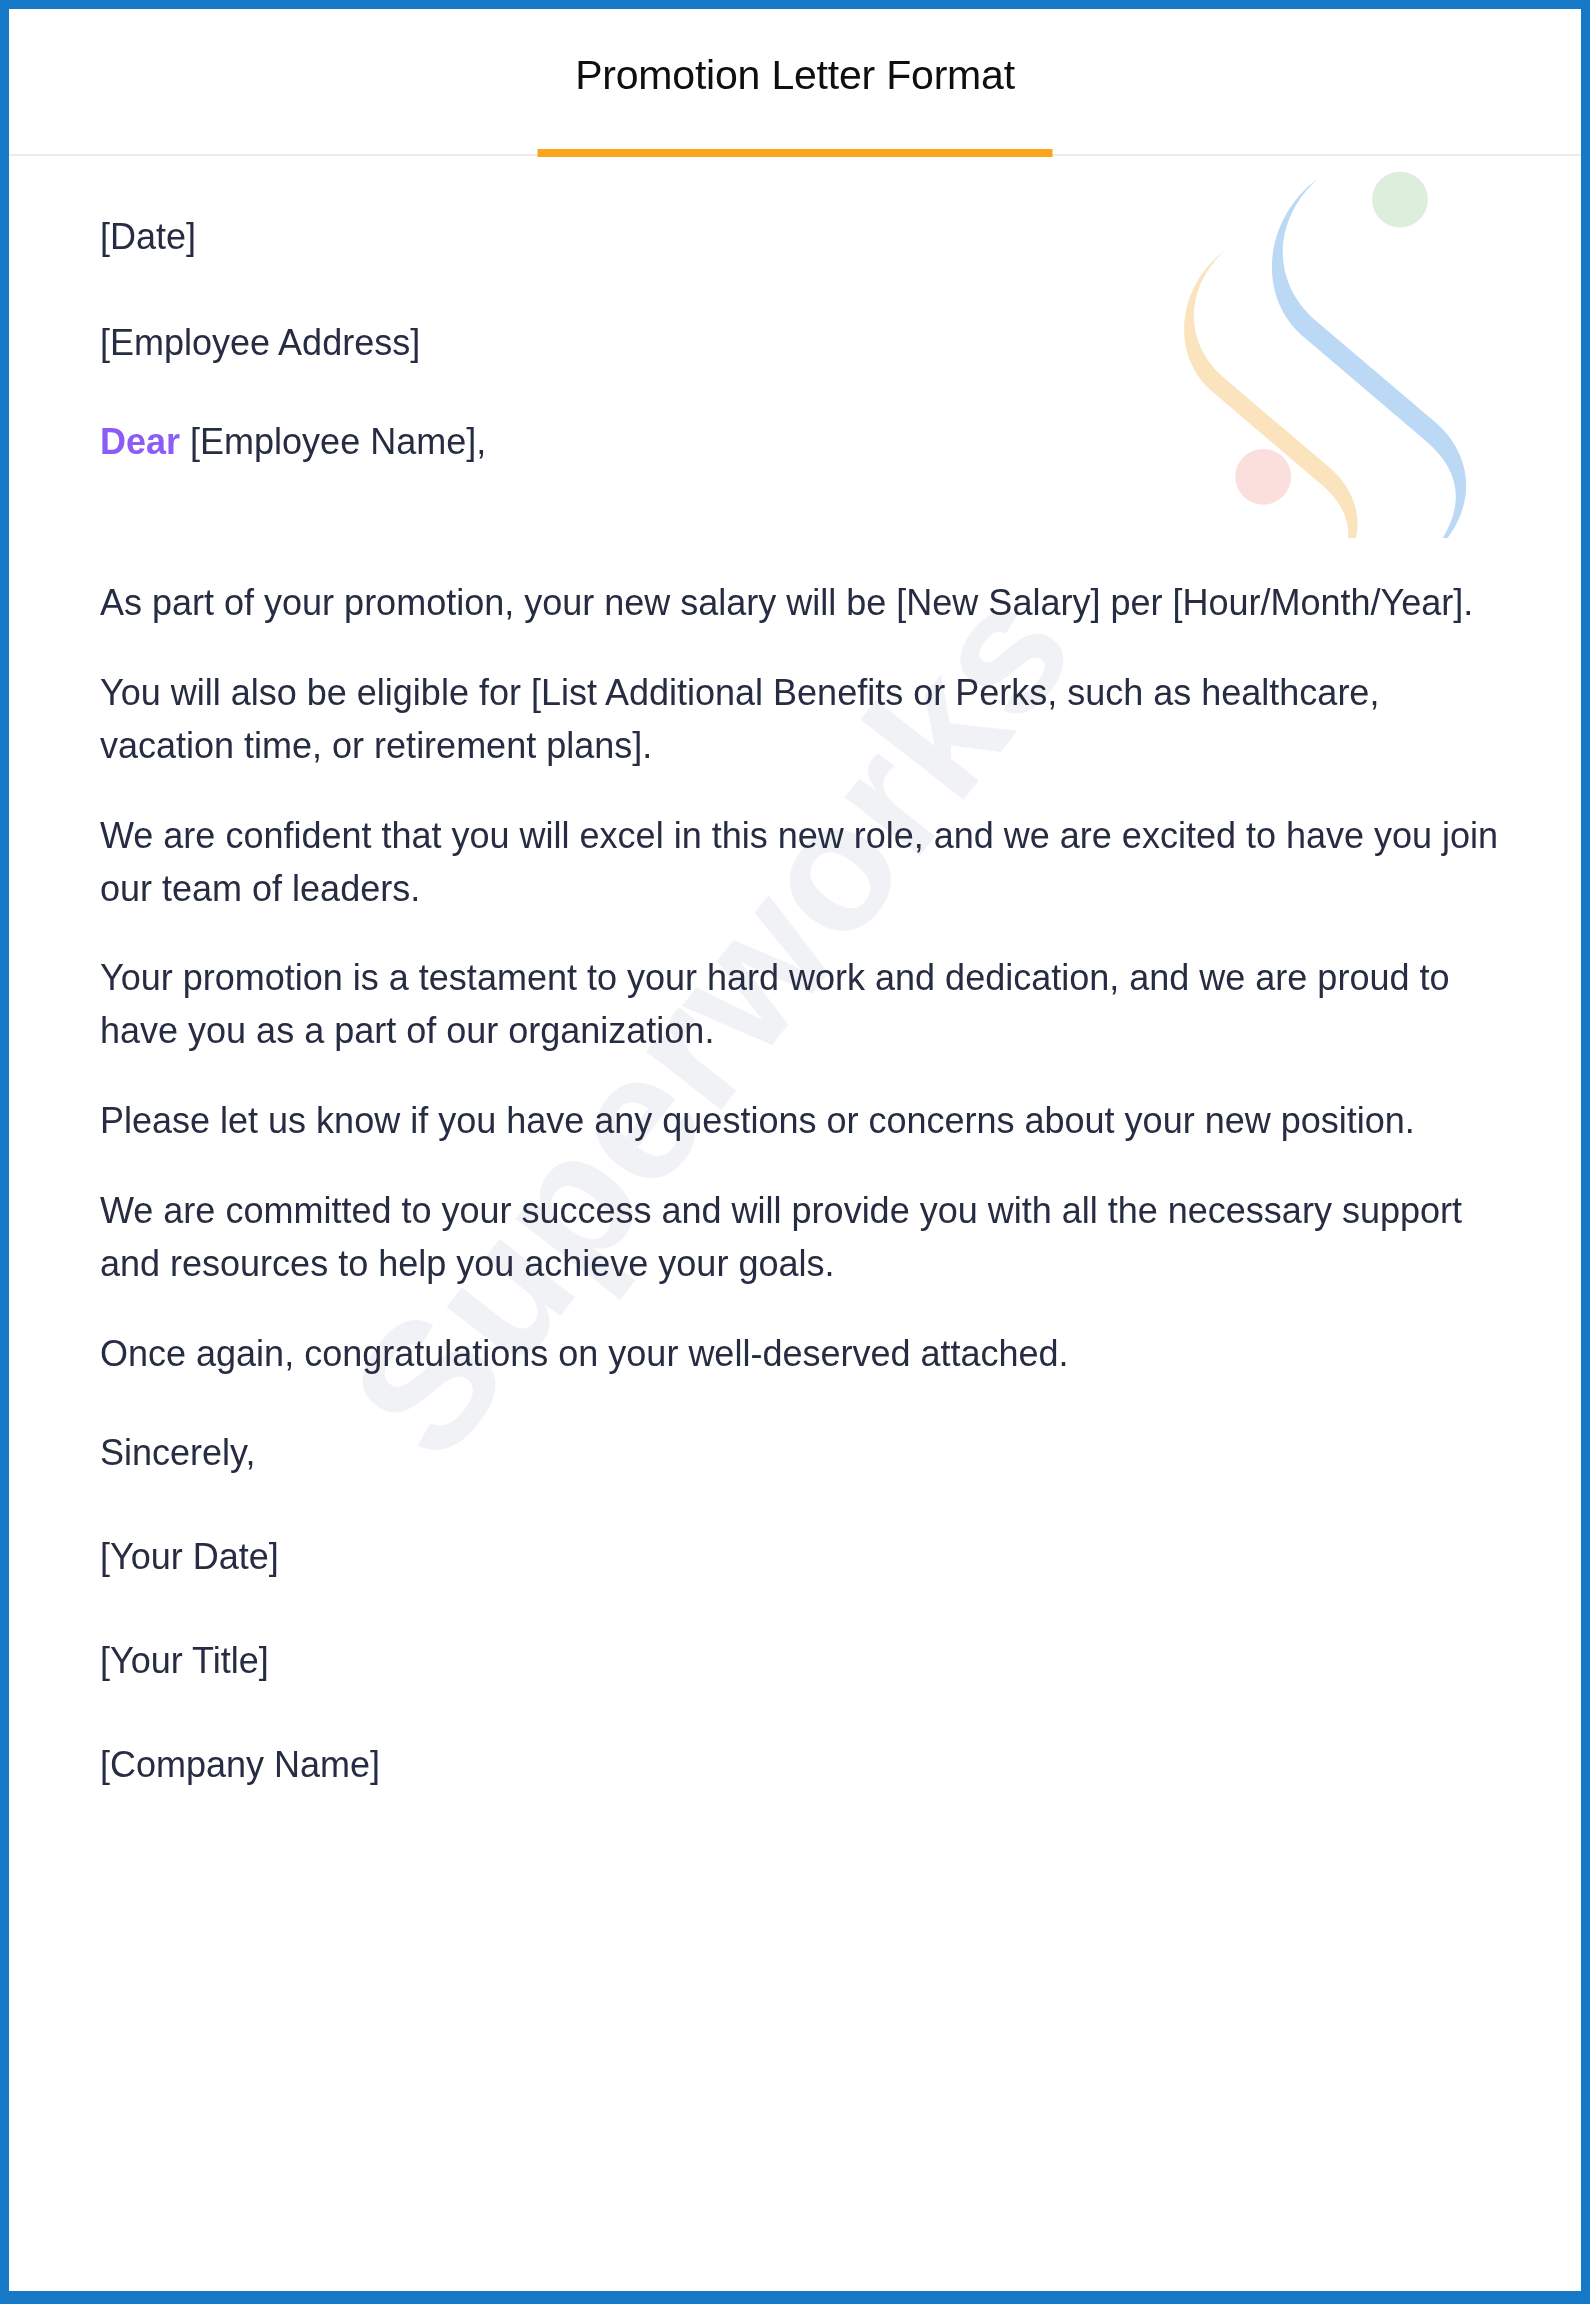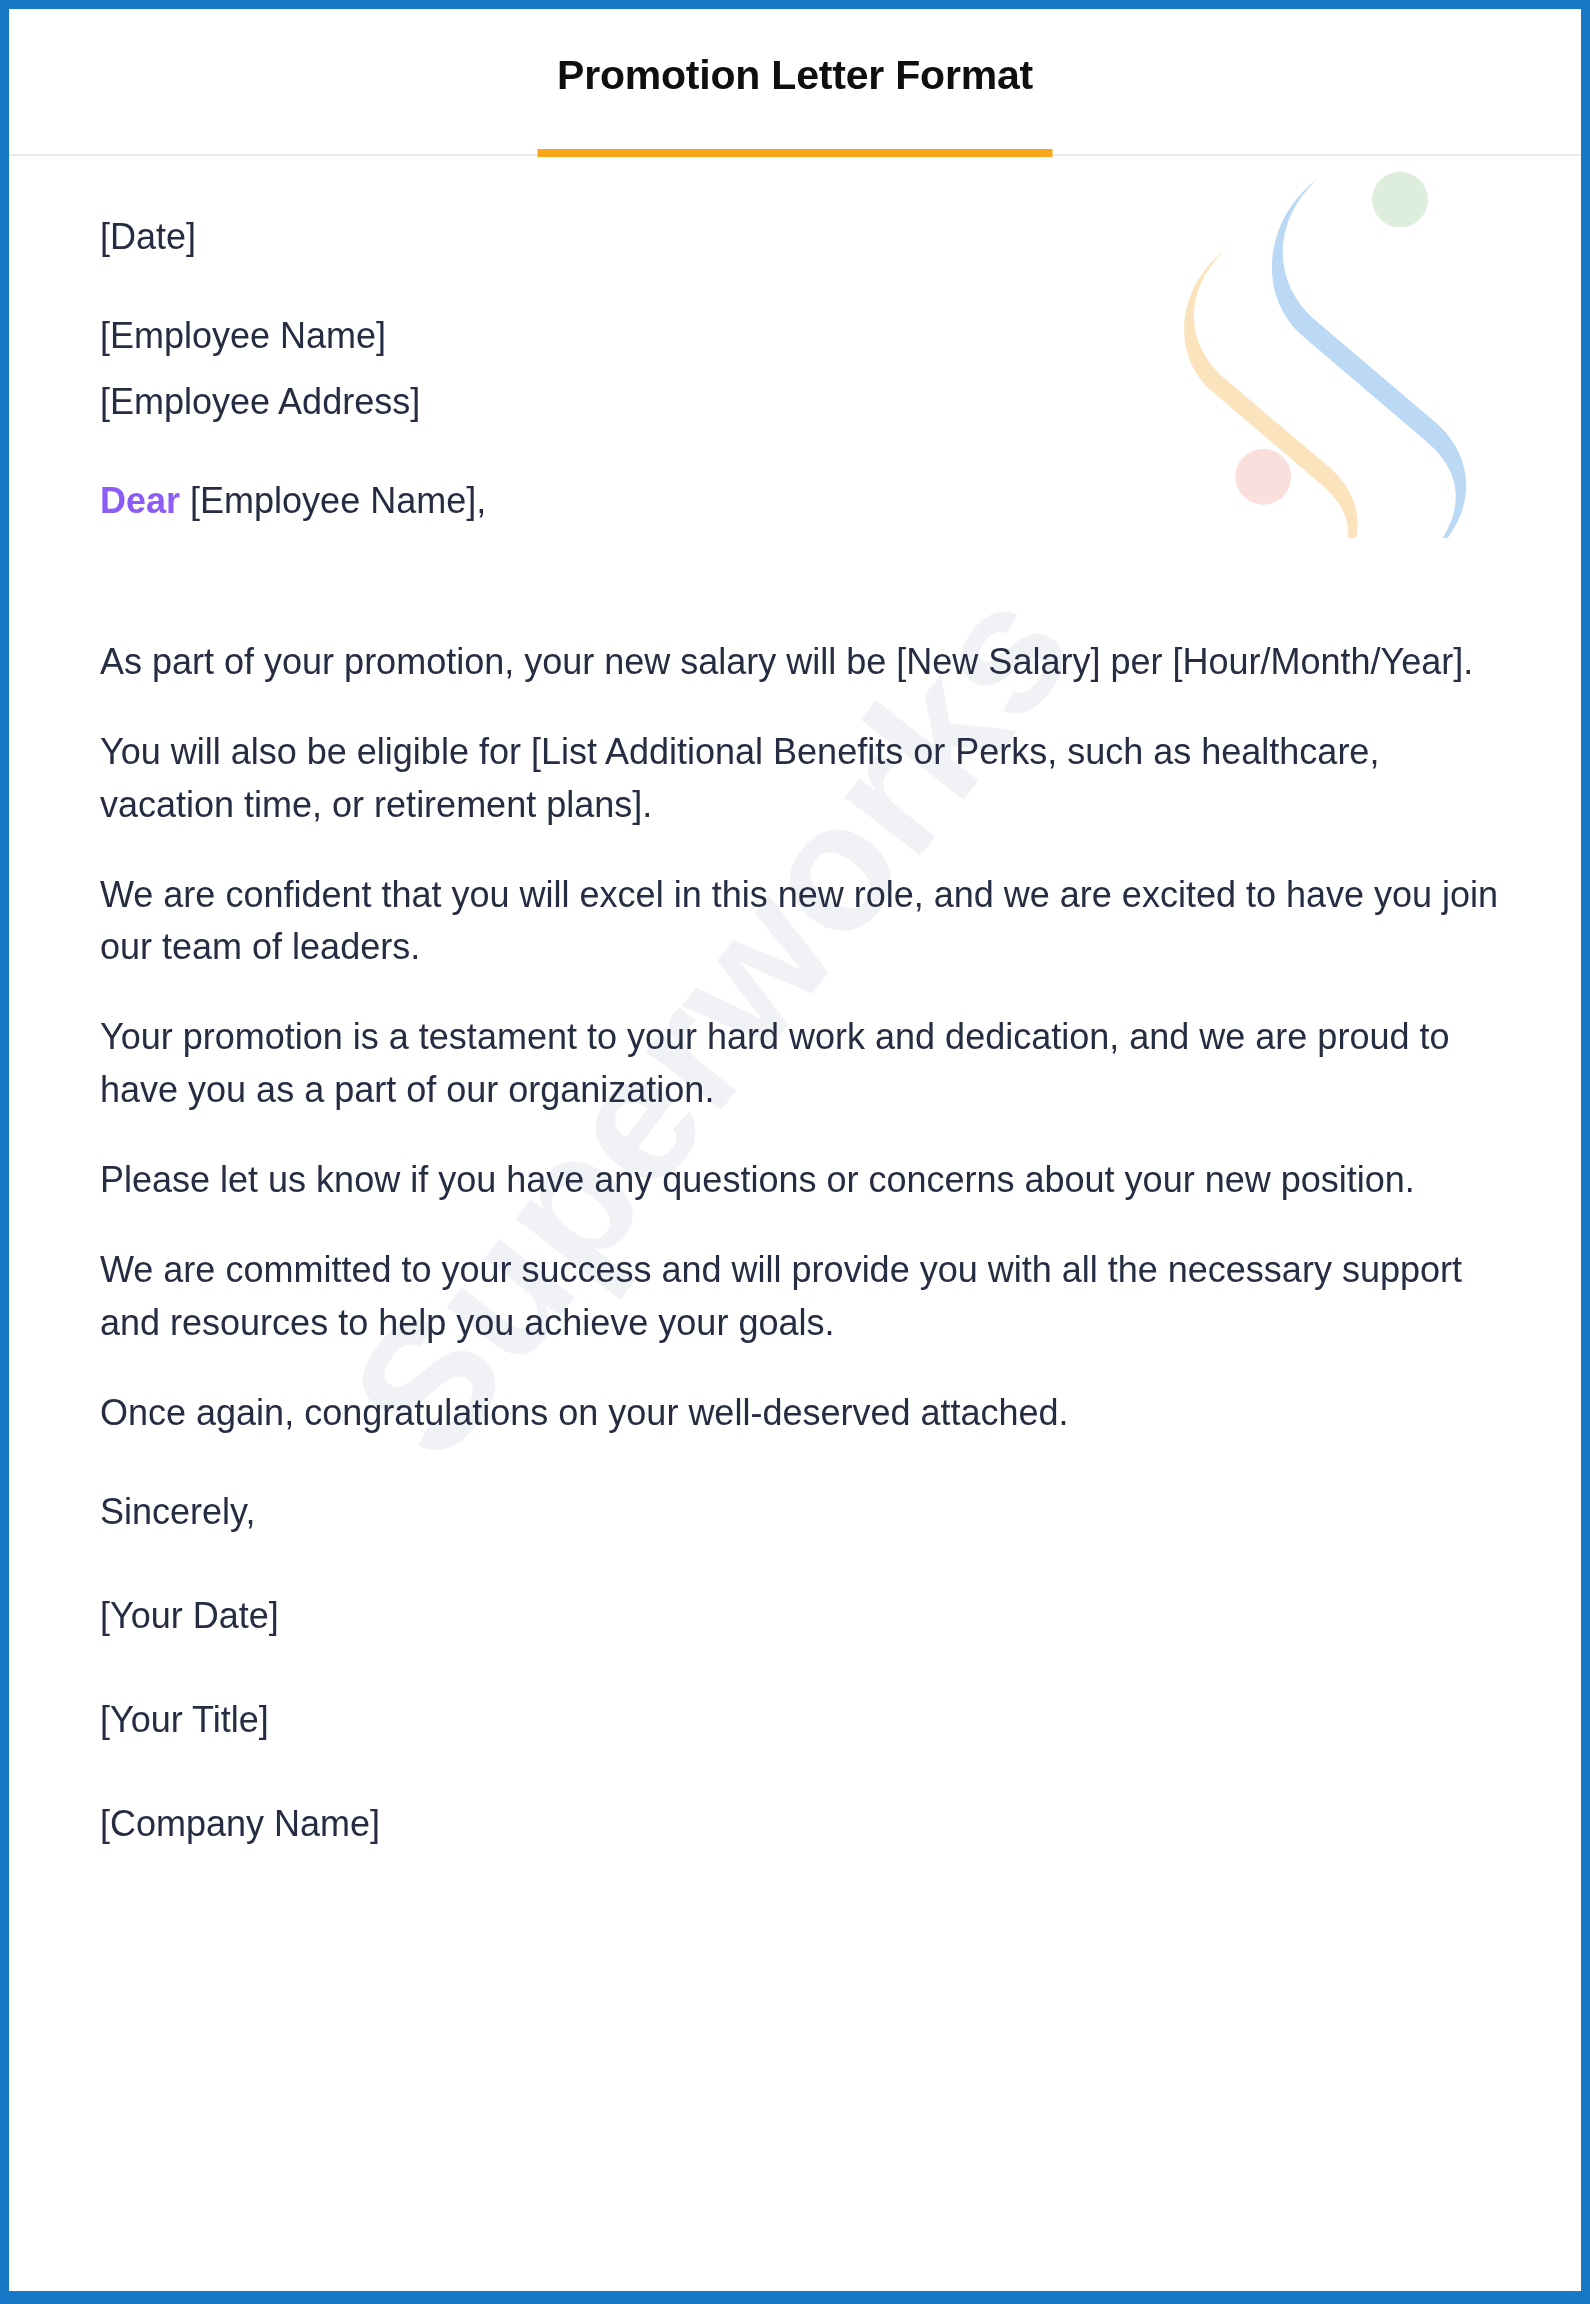--- a/index.html
+++ b/index.html
@@ -37,21 +37,21 @@
     position: relative;
     box-sizing: border-box;
     height: 147px;
     border-bottom: 2.7px solid #ebebeb;
     display: flex;
     align-items: center;
     justify-content: center;
   }
   .doc-title {
     font-size: 41px;
-    font-weight: 700;
+    font-weight: 400;
     color: #0f0f0f;
     letter-spacing: -0.2px;
     text-align: center;
     line-height: 1;
     margin-top: -12.6px;
   }
   .title-underline {
     position: absolute;
     left: 50%;
     transform: translateX(-50%);
@@ -150,21 +150,20 @@
       </svg>
     </div>
 
     <div class="diag-watermark">Superworks</div>
 
     <div class="letter">
 
       <p class="bold-line">[Date]</p>
       <div class="gap-lg"></div>
 
-      <p class="bold-line">[Employee Name]</p>
       <div class="gap-sm"></div>
       <p class="bold-line">[Employee Address]</p>
       <div class="gap-lg"></div>
 
       <p><span class="strong-inline">Dear</span><span> [Employee Name],</span></p>
       <div class="gap-lg"></div>
 
       <div class="gap-md"></div>
 
       <div class="gap-md"></div>

